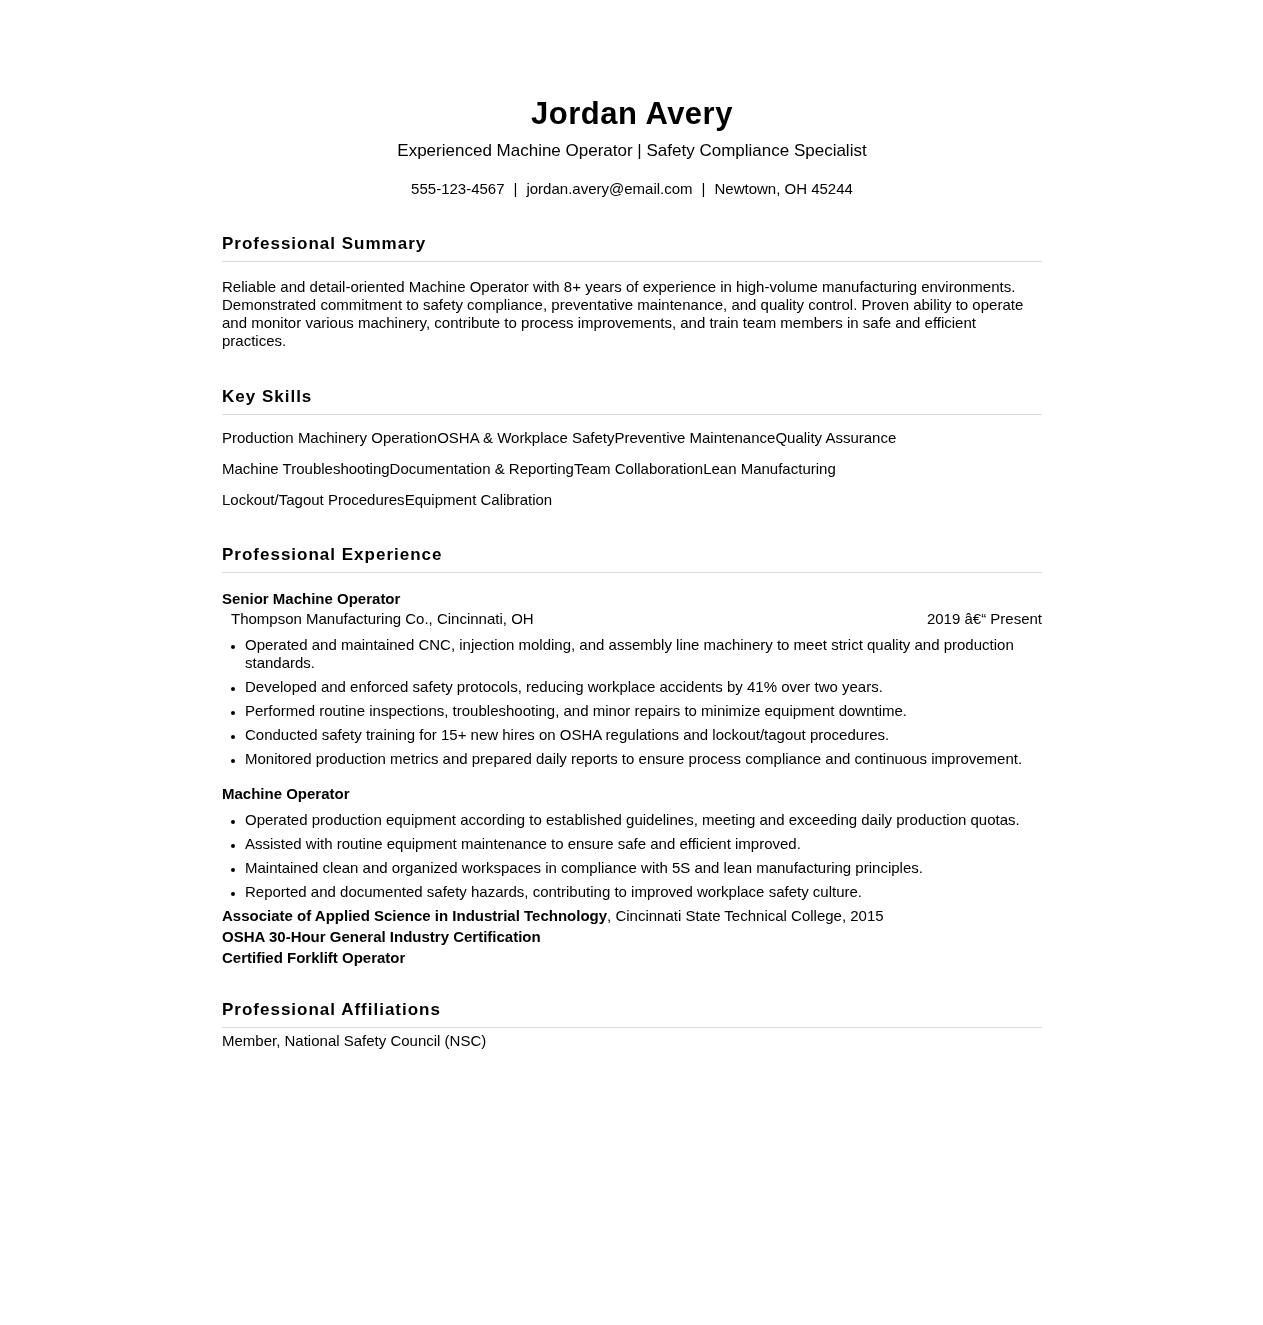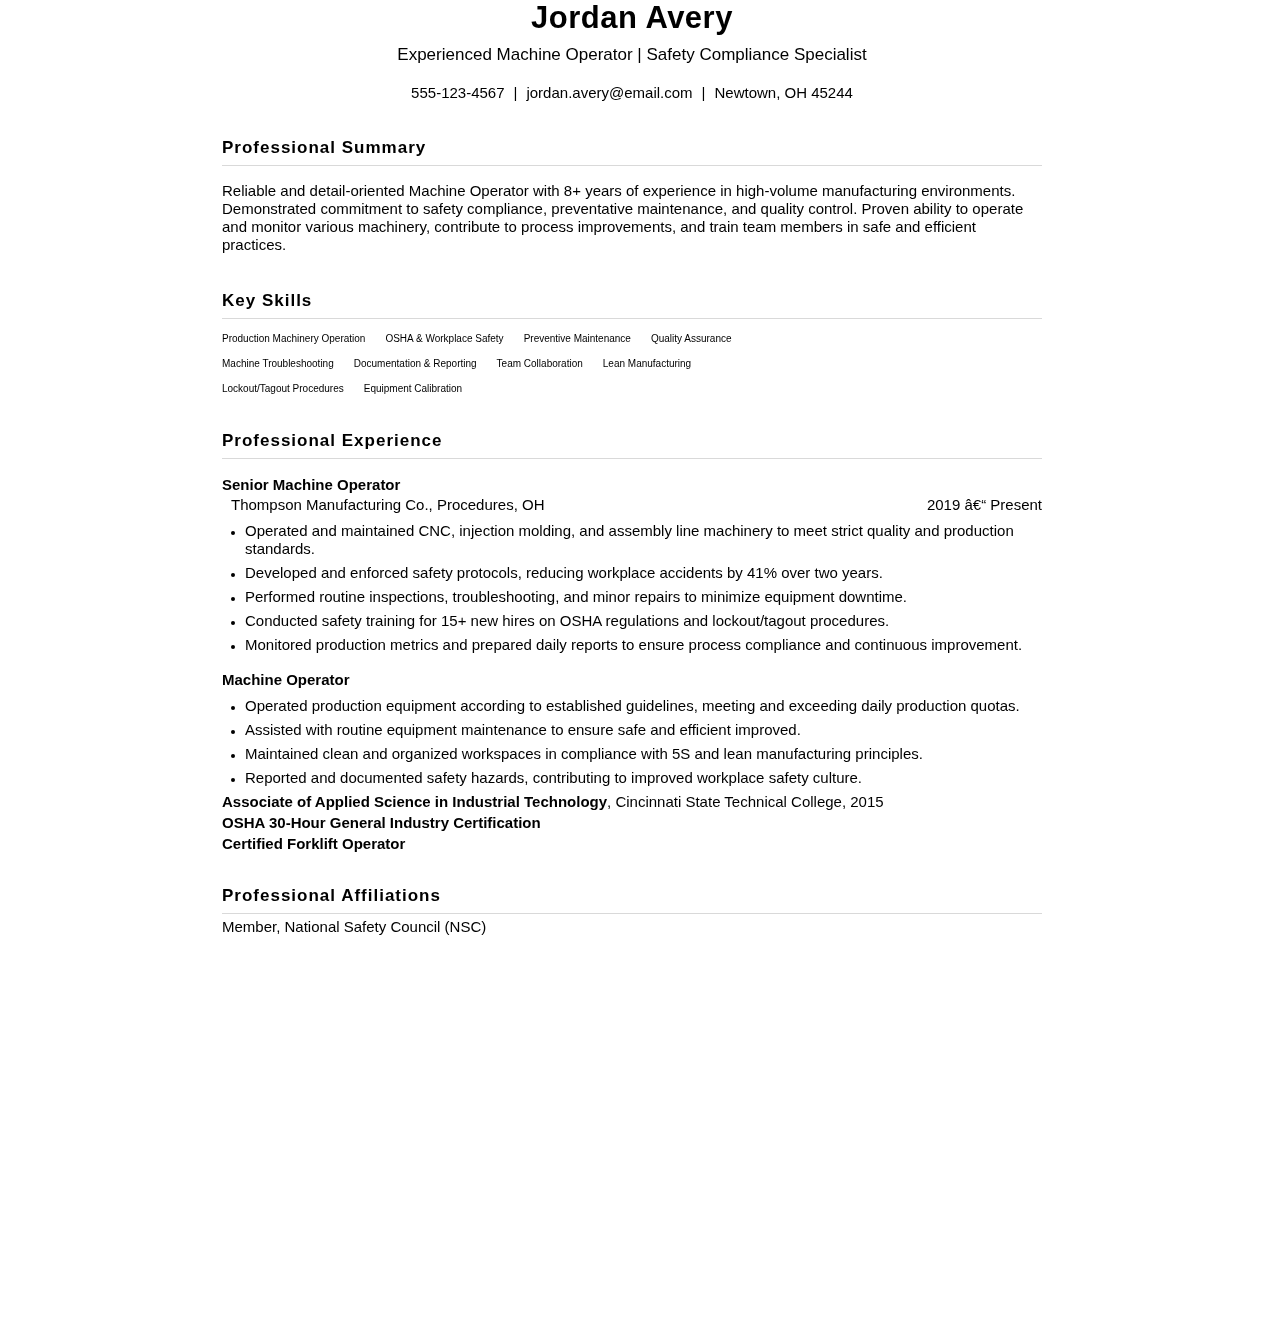--- a/index.html
+++ b/index.html
@@ -10,20 +10,21 @@
   body {
     width: 1263px;
     height: 1325px;
     font-family: "Liberation Sans", sans-serif;
     color: #000000;
     -webkit-font-smoothing: antialiased;
   }
   .content {
     width: 820px;
     margin-left: 222px;
+    padding-top: 96px;
   }
   
   .resume-name {
     text-align: center;
     font-size: 31px;
     font-weight: bold;
     line-height: 1.15;
     letter-spacing: 0.5px;
   }
   .resume-title {
@@ -50,22 +51,21 @@
     border-bottom: 1px solid #d9d9d9;
   }
   .body-text {
     font-size: 15px;
     line-height: 18px;
     margin-top: 16px;
   }
   
   .skills-row {
     display: flex;
-    column-gap: 20px;
-    font-size: 10px;
+    font-size: 15px;
     margin-top: 14px;
     flex-wrap: nowrap;
     white-space: nowrap;
   }
   .skills-row:first-of-type { margin-top: 18px; }
   
   .job { margin-top: 17px; }
   .job-title {
     font-size: 15px;
     font-weight: bold;
@@ -130,21 +130,21 @@
   <div class="skills-row">
     <span>Lockout/Tagout Procedures</span>
     <span>Equipment Calibration</span>
   </div>
 
   <div class="section-heading">Professional Experience</div>
 
   <div class="job">
     <div class="job-title">Senior Machine Operator</div>
     <div class="job-meta">
-      <span class="job-company">Thompson Manufacturing Co., Procedures, OH</span>
+      <span class="job-company">Thompson Manufacturing Co., Cincinnati, OH</span>
       <span class="job-dates">2019 â€“ Present</span>
     </div>
     <ul class="bullets">
       <li>Operated and maintained CNC, injection molding, and assembly line machinery to meet strict quality and production standards.</li>
       <li>Developed and enforced safety protocols, reducing workplace accidents by 41% over two years.</li>
       <li>Performed routine inspections, troubleshooting, and minor repairs to minimize equipment downtime.</li>
       <li>Conducted safety training for 15+ new hires on OSHA regulations and lockout/tagout procedures.</li>
       <li>Monitored production metrics and prepared daily reports to ensure process compliance and continuous improvement.</li>
     </ul>
   </div>

